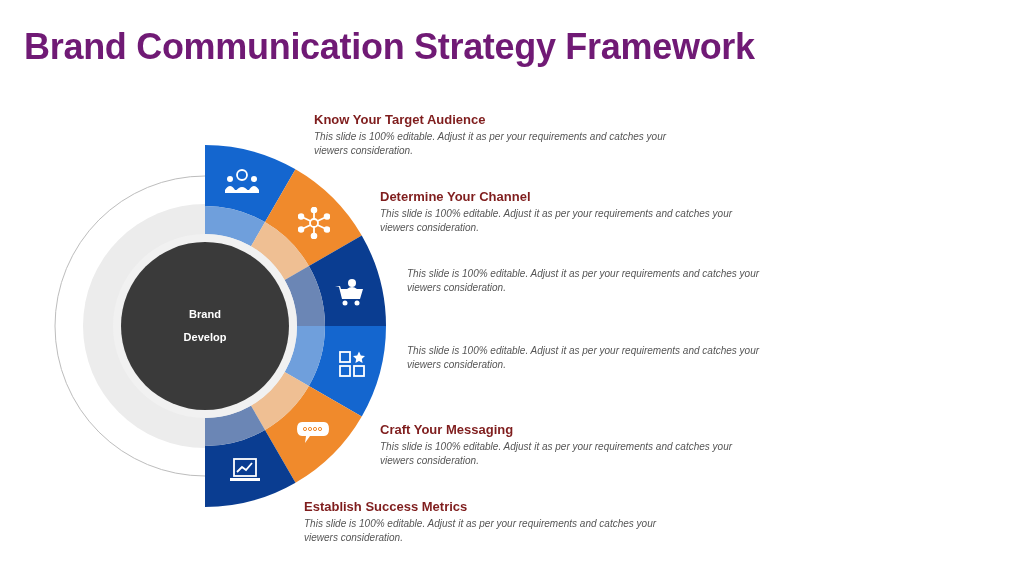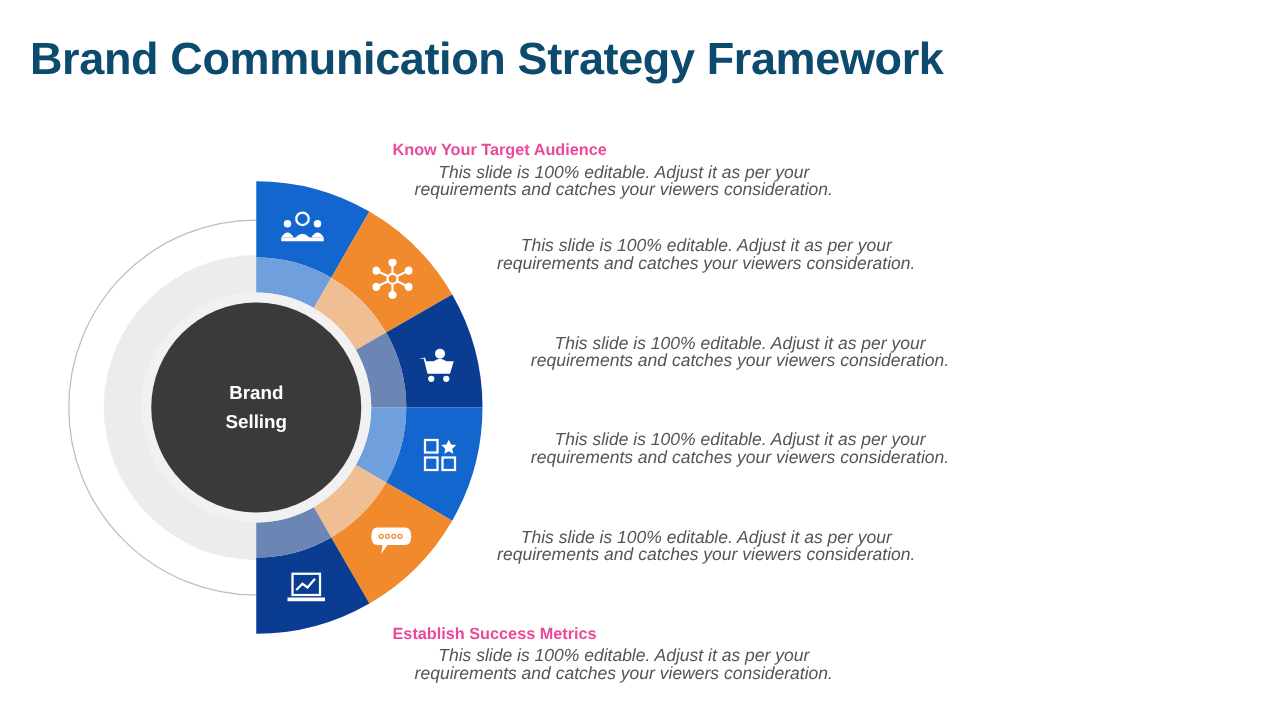--- a/index.html
+++ b/index.html
@@ -2,32 +2,32 @@
 <html><head>
 <meta charset="utf-8">
 <style>
   html, body { margin: 0; padding: 0; }
   body {
     width: 1024px; height: 576px; background: #ffffff; position: relative; overflow: hidden;
     font-family: "Liberation Sans", "DejaVu Sans", sans-serif;
   }
   .title {
     position: absolute; left: 24px; top: 26px; font-size: 36px; font-weight: bold;
-    color: #0c4a6e; letter-spacing: -0.3px; white-space: nowrap;
+    color: #701a75; letter-spacing: -0.3px; white-space: nowrap;
   }
   svg.diagram { position: absolute; left: 0; top: 0; }
   .center-label {
     position: absolute; left: 122px; top: 243px; width: 166px; height: 166px;
     display: flex; align-items: center; justify-content: center; text-align: center;
-    color: #ffffff; font-weight: bold; font-size: 15px; line-height: 23px;
+    color: #ffffff; font-weight: bold; font-size: 11px; line-height: 23px;
   }
   .center-label span { display: block; }
   .item { position: absolute; width: 440px; }
-  .item .h { font-size: 13px; font-weight: bold; color: #ec4899; margin-bottom: 3px; white-space: nowrap; }
-  .item .d { font-size: 14px; font-style: italic; color: #555555; line-height: 14px; width: 370px; text-align: center; }
+  .item .h { font-size: 13px; font-weight: bold; color: #7f1d1d; margin-bottom: 3px; white-space: nowrap; }
+  .item .d { font-size: 10px; font-style: italic; color: #555555; line-height: 14px; width: 370px; }
   .icon { position: absolute; width: 36px; height: 36px; display: flex; align-items: center; justify-content: center; }
 </style>
 </head>
 <body>
 
 <div class="title">Brand Communication Strategy Framework</div>
 
 <svg class="diagram" width="1024" height="576" viewBox="0 0 1024 576">
 
   <path d="M205,176 A150,150 0 0 0 205,476" fill="none" stroke="#bdbdbd" stroke-width="1"></path>
@@ -52,21 +52,21 @@
     <path d="M265,429.9 A120,120 0 0 1 205,446 L205,418 A92,92 0 0 0 251,405.7 Z" fill="#6b86b5"></path>
   </g>
 
   <circle cx="205" cy="326" r="92" fill="#f1f1f1"></circle>
   <circle cx="205" cy="326" r="84" fill="#3a3a3a"></circle>
 </svg>
 
 <div class="center-label">
   <div>
     <span>Brand</span>
-    <span>Selling</span>
+    <span>Develop</span>
   </div>
 </div>
 
 <div class="icon" style="left:224px;top:164px;">
   <svg width="36" height="28" viewBox="0 0 36 28">
     <circle cx="18" cy="7" r="5" fill="none" stroke="#fff" stroke-width="1.8"></circle>
     <circle cx="6" cy="11" r="3" fill="#fff"></circle>
       <circle cx="30" cy="11" r="3" fill="#fff"></circle>
     <path d="M1,22 Q6,14 11,22 Z" fill="#fff"></path>
       <path d="M25,22 Q30,14 35,22 Z" fill="#fff"></path>
@@ -122,27 +122,29 @@
     <polyline points="8,15 13,10 17,13 23,6"></polyline>
     <rect x="1" y="21" width="30" height="3" fill="#fff" stroke="none"></rect>
   </svg>
 </div>
 
 <div class="item" style="left:314px;top:112px;">
   <div class="h">Know Your Target Audience</div>
   <div class="d">This slide is 100% editable. Adjust it as per your requirements and catches your viewers consideration.</div>
 </div>
 <div class="item" style="left:380px;top:189px;">
+  <div class="h">Determine Your Channel</div>
   <div class="d">This slide is 100% editable. Adjust it as per your requirements and catches your viewers consideration.</div>
 </div>
 <div class="item" style="left:407px;top:267px;">
   <div class="d">This slide is 100% editable. Adjust it as per your requirements and catches your viewers consideration.</div>
 </div>
 <div class="item" style="left:407px;top:344px;">
   <div class="d">This slide is 100% editable. Adjust it as per your requirements and catches your viewers consideration.</div>
 </div>
 <div class="item" style="left:380px;top:422px;">
+  <div class="h">Craft Your Messaging</div>
   <div class="d">This slide is 100% editable. Adjust it as per your requirements and catches your viewers consideration.</div>
 </div>
-<div class="item" style="left:314px;top:499px;">
+<div class="item" style="left:304px;top:499px;">
   <div class="h">Establish Success Metrics</div>
   <div class="d">This slide is 100% editable. Adjust it as per your requirements and catches your viewers consideration.</div>
 </div>
 
 </body></html>

